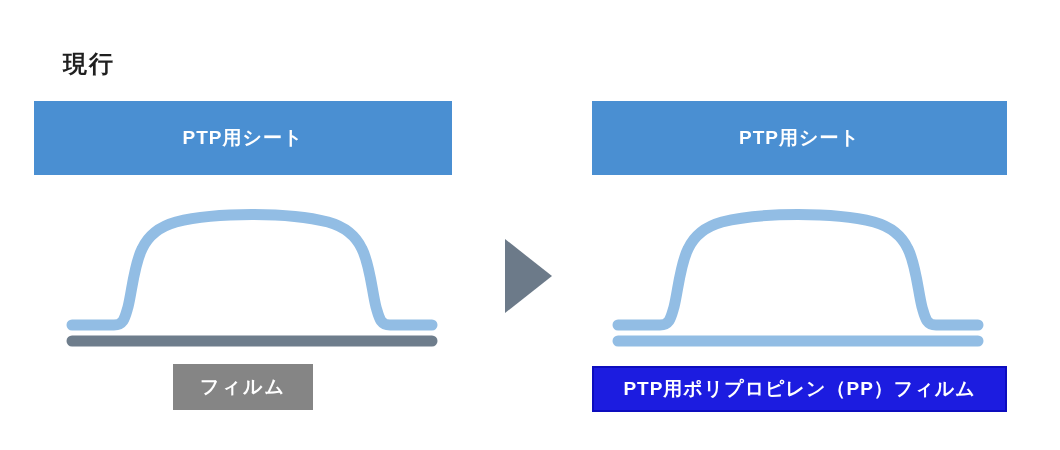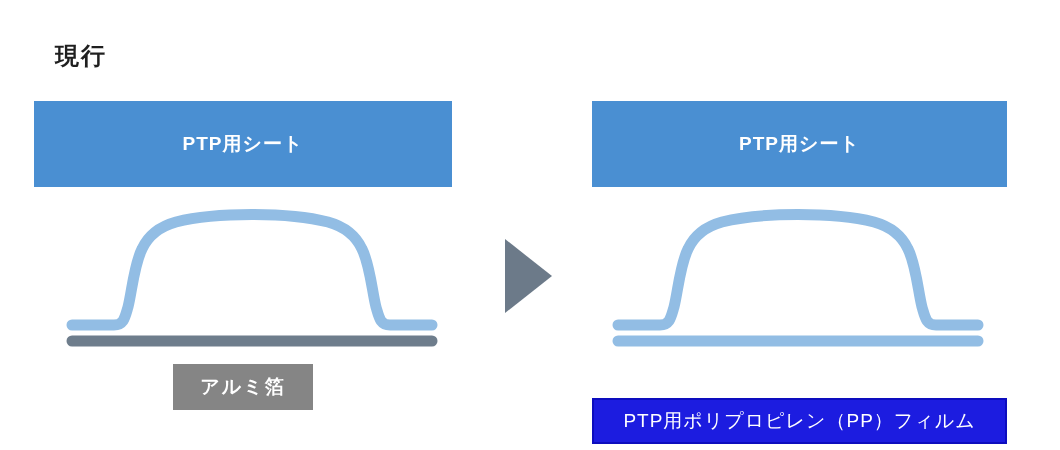--- a/index.html
+++ b/index.html
@@ -5,29 +5,29 @@
   html,body{margin:0;padding:0;background:#ffffff;}
   .canvas{
     position:relative;width:1060px;height:450px;background:#ffffff;overflow:hidden;
     font-family:"Liberation Sans","DejaVu Sans",sans-serif;
   }
   .panel{position:absolute;top:0;height:450px;}
   .panel-left{left:34px;width:418px;}
   .panel-right{left:592px;width:415px;}
 
   .heading{
-    position:absolute;top:40px;margin:0;
+    position:absolute;top:40px;margin:8px;
     font-size:24px;font-weight:bold;letter-spacing:2px;
     color:var(--heading-text,#1f1f1f);
   }
   .panel-left .heading{left:21px;}
   .panel-right .heading{left:15px;}
 
   .sheet-box{
-    position:absolute;top:101px;left:0;right:0;height:86px;
+    position:absolute;top:101px;left:0;right:0;height:74px;
     background:var(--header-box-blue,#4a8fd2);
     color:var(--box-text,#ffffff);
     display:flex;flex-direction:column;justify-content:center;align-items:center;
     font-weight:bold;font-size:19px;line-height:1.5;letter-spacing:1px;
     text-align:center;
   }
 
   .blister{position:absolute;top:203px;}
   .panel-left .blister{left:32px;}
   .panel-right .blister{left:20px;}
@@ -43,24 +43,23 @@
     color:var(--box-text,#ffffff);
     font-weight:bold;font-size:19px;letter-spacing:2px;
     display:flex;align-items:center;justify-content:center;
   }
 
   .pp-film-label{
     position:absolute;top:366px;left:0;right:0;height:46px;box-sizing:border-box;
     background:var(--pp-film-blue,#1c1ce0);
     border:2px solid var(--pp-film-border,#0d0dbe);
     color:var(--box-text,#ffffff);
-    font-weight:normal;font-size:19px;letter-spacing:1px;
+    font-weight:bold;font-size:19px;letter-spacing:1px;
     display:flex;align-items:center;justify-content:center;
     white-space:nowrap;
-    margin-top:32px;
   }
 
   .arrow{
     position:absolute;left:505px;top:239px;width:0;height:0;
     border-top:37px solid transparent;
     border-bottom:37px solid transparent;
     border-left:47px solid var(--arrow-gray,#6c7a89);
   }
 </style>
 </head>
@@ -73,21 +72,21 @@
 
     <div class="sheet-box">
       <div>PTP用シート</div>
     </div>
 
     <svg class="blister" width="372" height="146" viewBox="0 0 372 146">
       <path class="blister-outline" d="M 6 122 L 48 122 C 58 122 59 114 62 104 C 66 88 68 62 76 46 C 82 33 92 24 110 19 C 150 9 222 9 262 19 C 280 24 290 33 296 46 C 304 62 306 88 310 104 C 313 114 314 122 324 122 L 366 122"></path>
       <line class="seal-bar-gray" x1="6" y1="138" x2="366" y2="138"></line>
     </svg>
 
-    <div class="alu-label">アルミ箔</div>
+    <div class="alu-label">フィルム</div>
   </section>
 
   <div class="arrow"></div>
 
   <section class="panel panel-right">
 
     <div class="sheet-box">
       <div>PTP用シート</div>
     </div>
 

